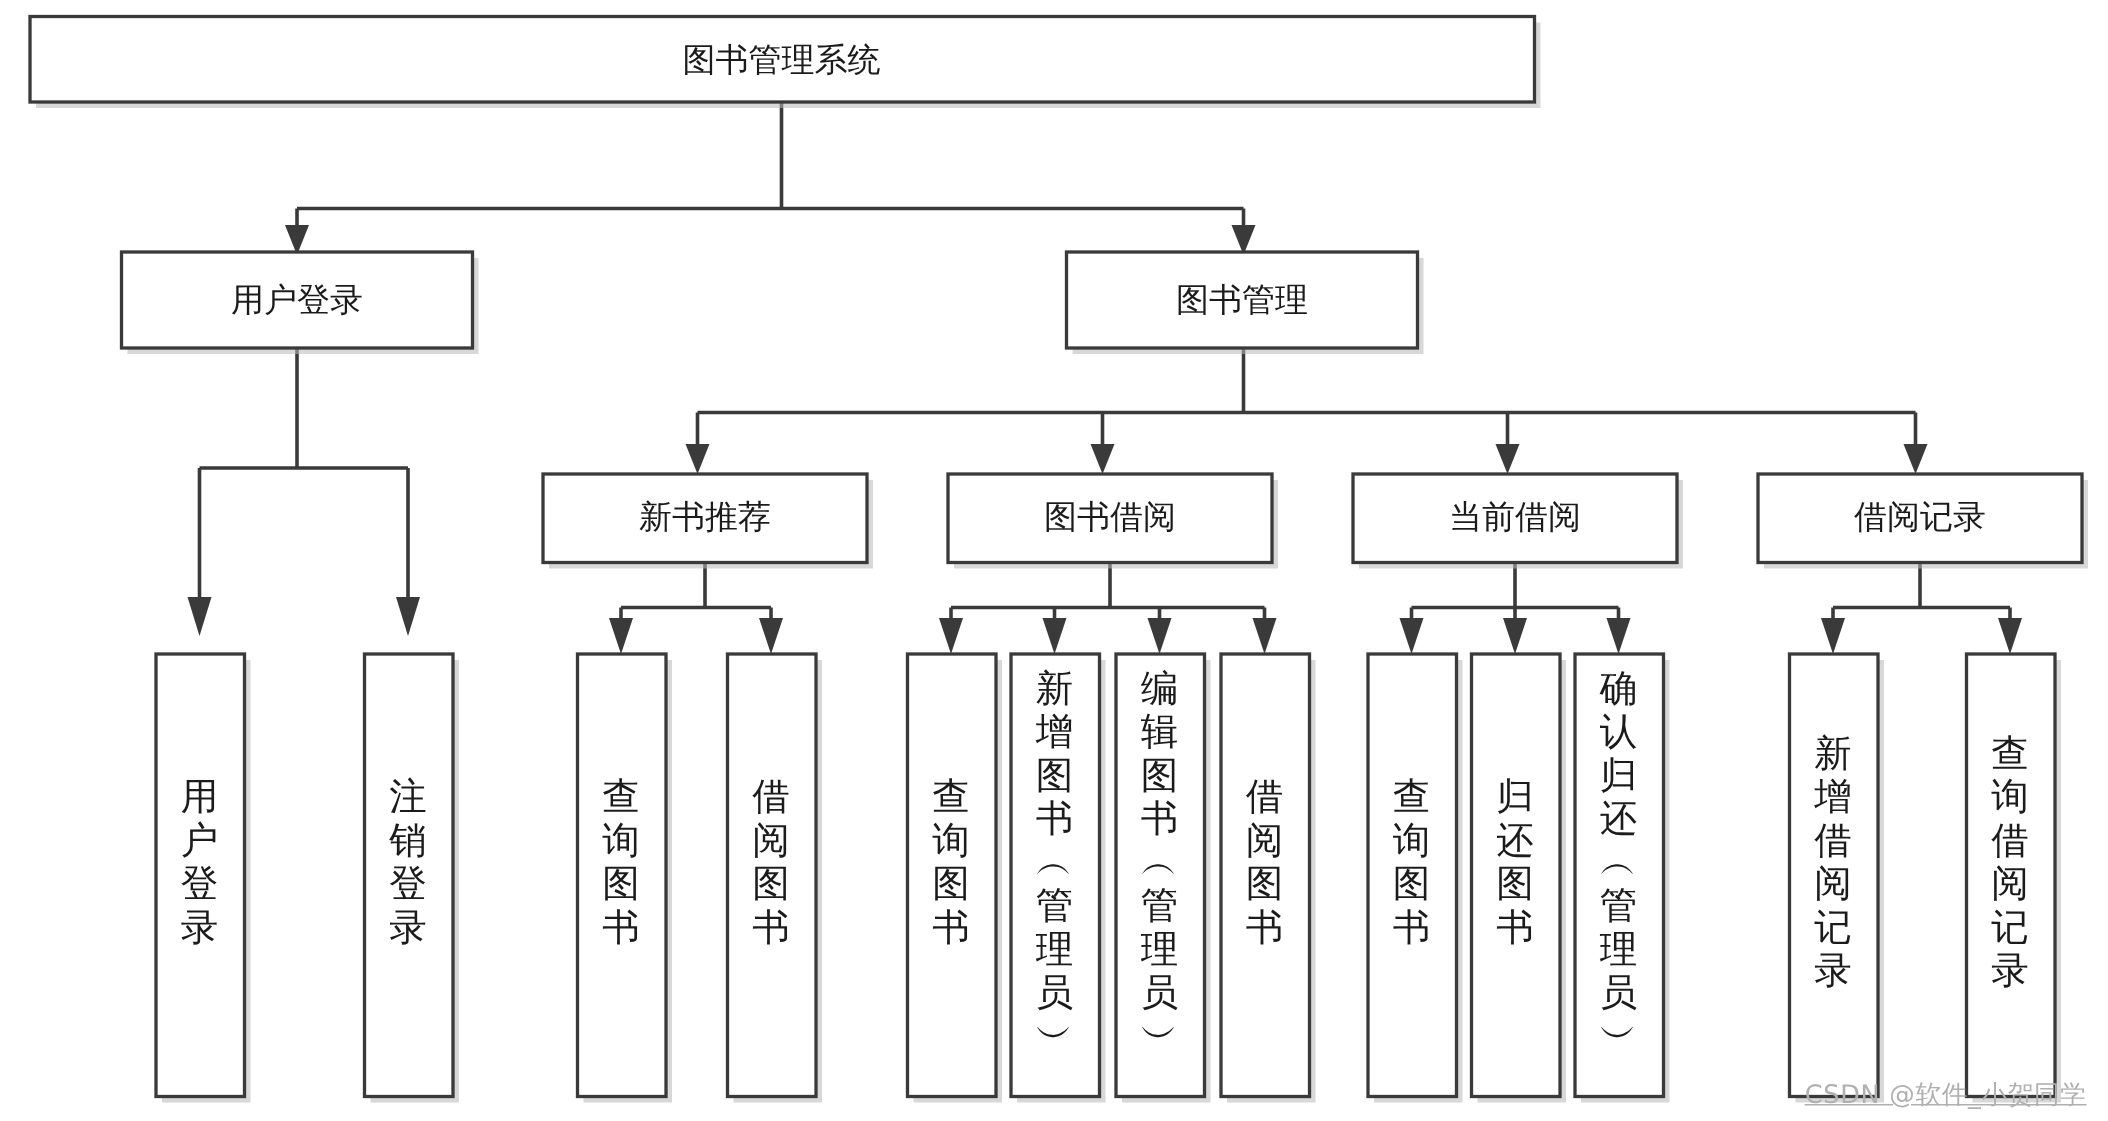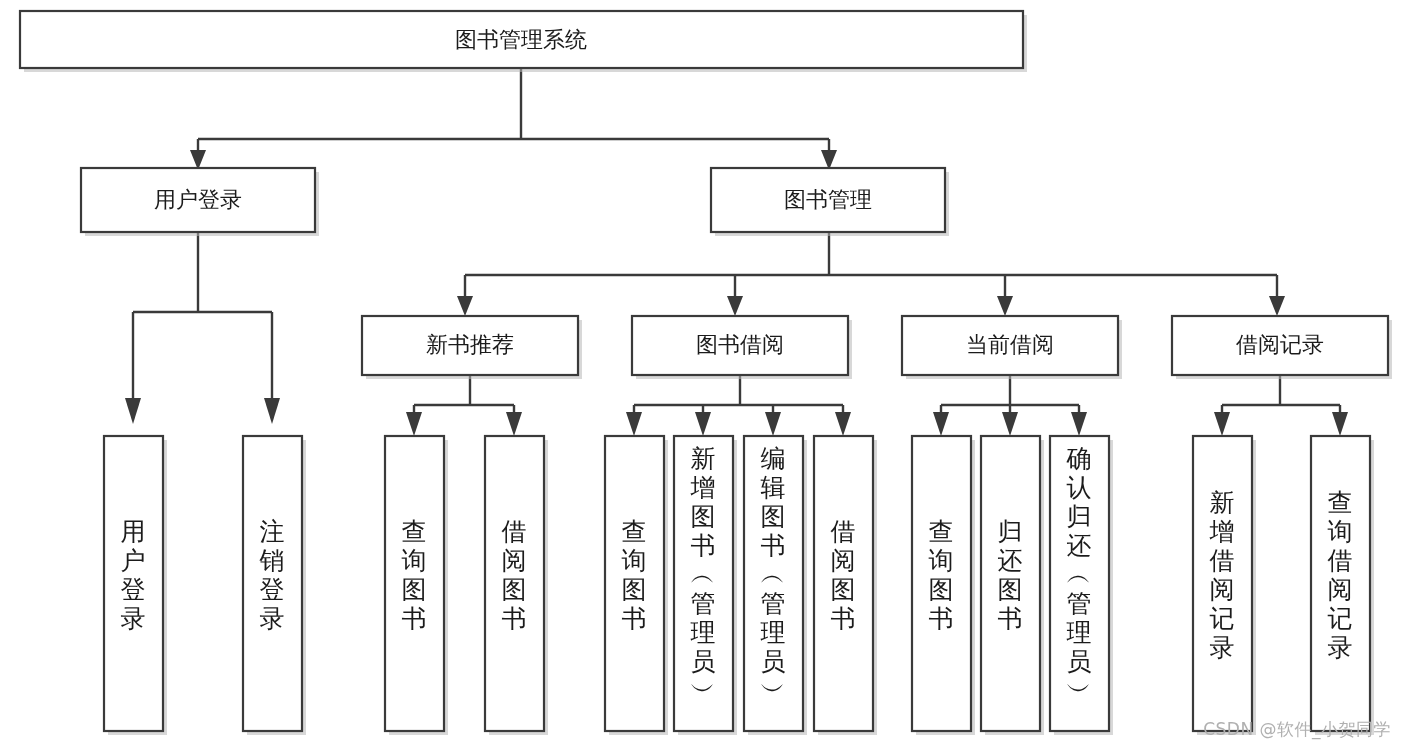--- a/index.html
+++ b/index.html
@@ -56,20 +56,21 @@
   .watermark {
     position: absolute;
     right: 14px;
     bottom: 6px;
     font-family: "DejaVu Sans", "Liberation Sans", sans-serif;
     font-size: 17px;
     color: #b0b0b0;
     letter-spacing: 0.5px;
     white-space: nowrap;
     user-select: none;
+    text-decoration: underline;
   }
 </style>
 </head>
 <body>
 
 <div id="diagram-root">
   <svg width="1405" height="747" viewBox="0 0 1405 747" xmlns="http://www.w3.org/2000/svg">
 
     <g>
 

